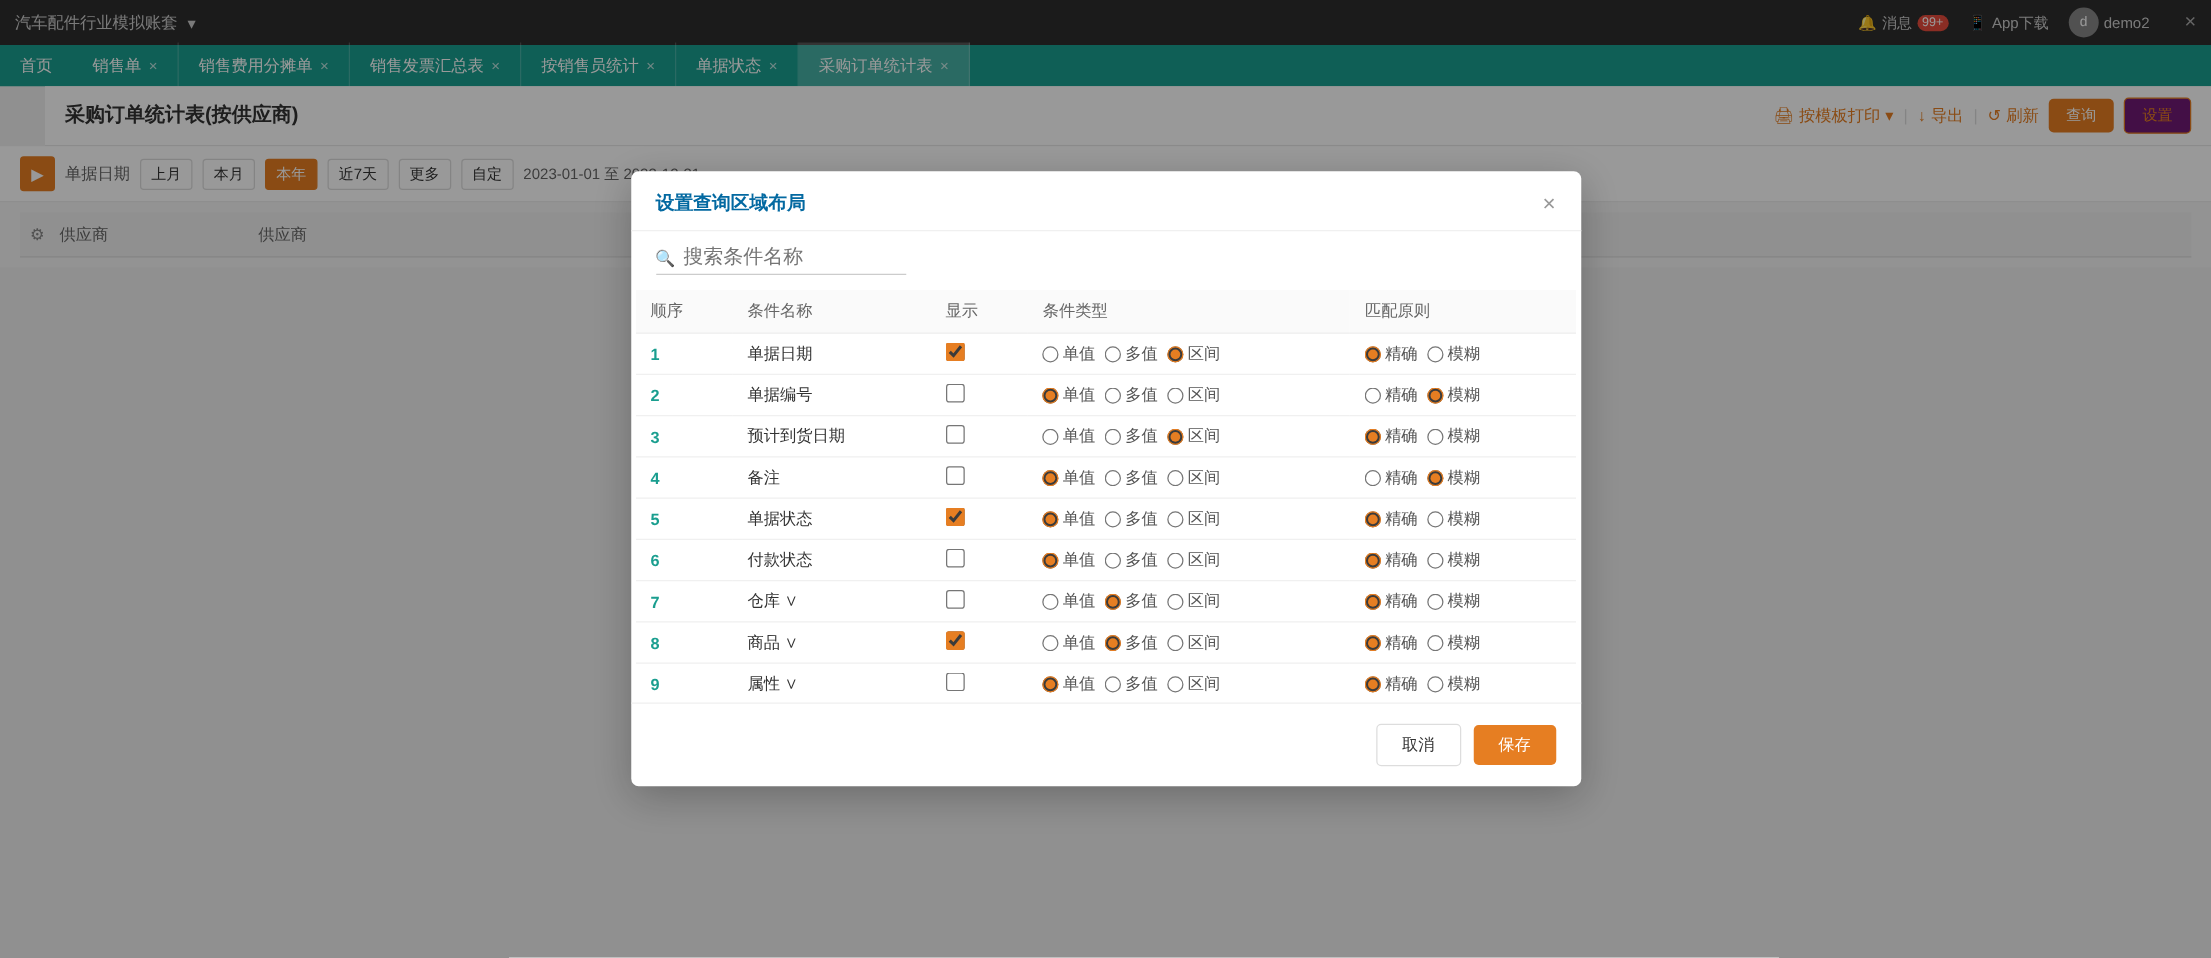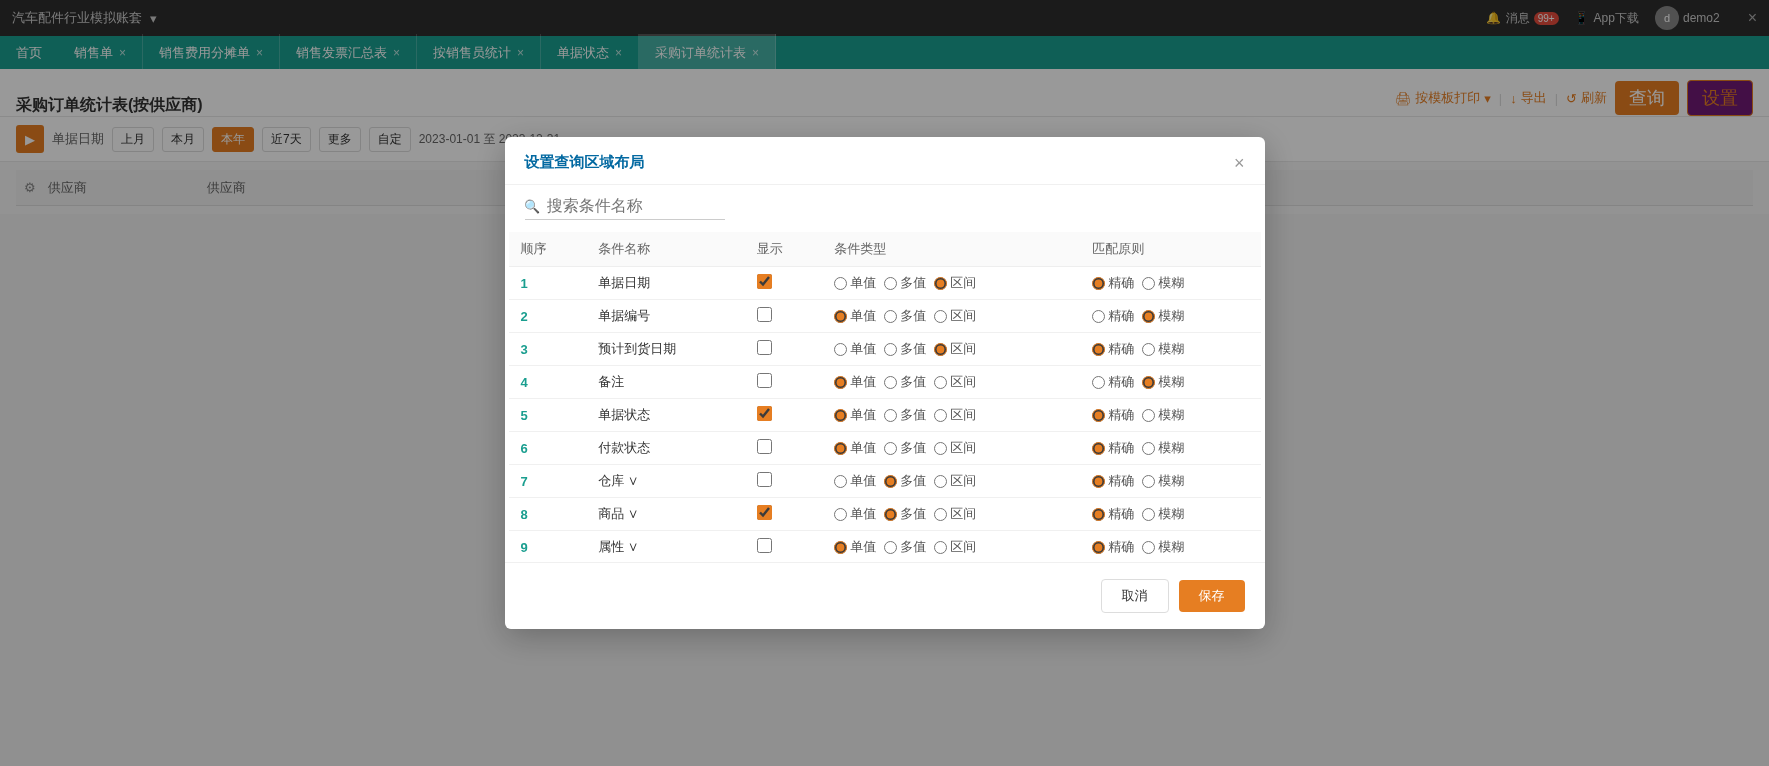--- a/index.html
+++ b/index.html
@@ -42,31 +42,32 @@
     }
     .nav-tab.active { background: rgba(255,255,255,0.2); }
     .nav-tab .close-x { margin-left: 6px; opacity: 0.7; font-size: 12px; }
     .nav-tab-home { padding: 0 16px; height: 38px; display: flex; align-items: center; color: white; font-size: 13px; }
 
     
     .page-header {
       height: 48px;
       background: white;
       display: flex;
-      align-items: flex-end;
+      align-items: center;
       justify-content: space-between;
       padding: 0 16px;
       border-bottom: 1px solid #e8e8e8;
+      margin-left: 36px;
     }
     .page-title { font-size: 16px; font-weight: bold; color: #333; }
     .header-actions { display: flex; align-items: center; gap: 8px; }
     .btn-print { display: flex; align-items: center; gap: 4px; color: #e67e22; cursor: pointer; font-size: 13px; }
     .btn-export { display: flex; align-items: center; gap: 4px; color: #e67e22; cursor: pointer; font-size: 13px; }
     .btn-refresh { display: flex; align-items: center; gap: 4px; color: #e67e22; cursor: pointer; font-size: 13px; }
-    .btn-orange { background: #e67e22; color: white; border: none; padding: 5px 14px; border-radius: 4px; cursor: pointer; font-size: 18px; }
+    .btn-orange { background: #e67e22; color: white; border: none; padding: 5px 14px; border-radius: 4px; cursor: pointer; font-size: 12px; }
 
     
     .filter-bar {
       background: white;
       padding: 8px 16px;
       display: flex;
       align-items: center;
       gap: 8px;
       border-bottom: 1px solid #e8e8e8;
     }

